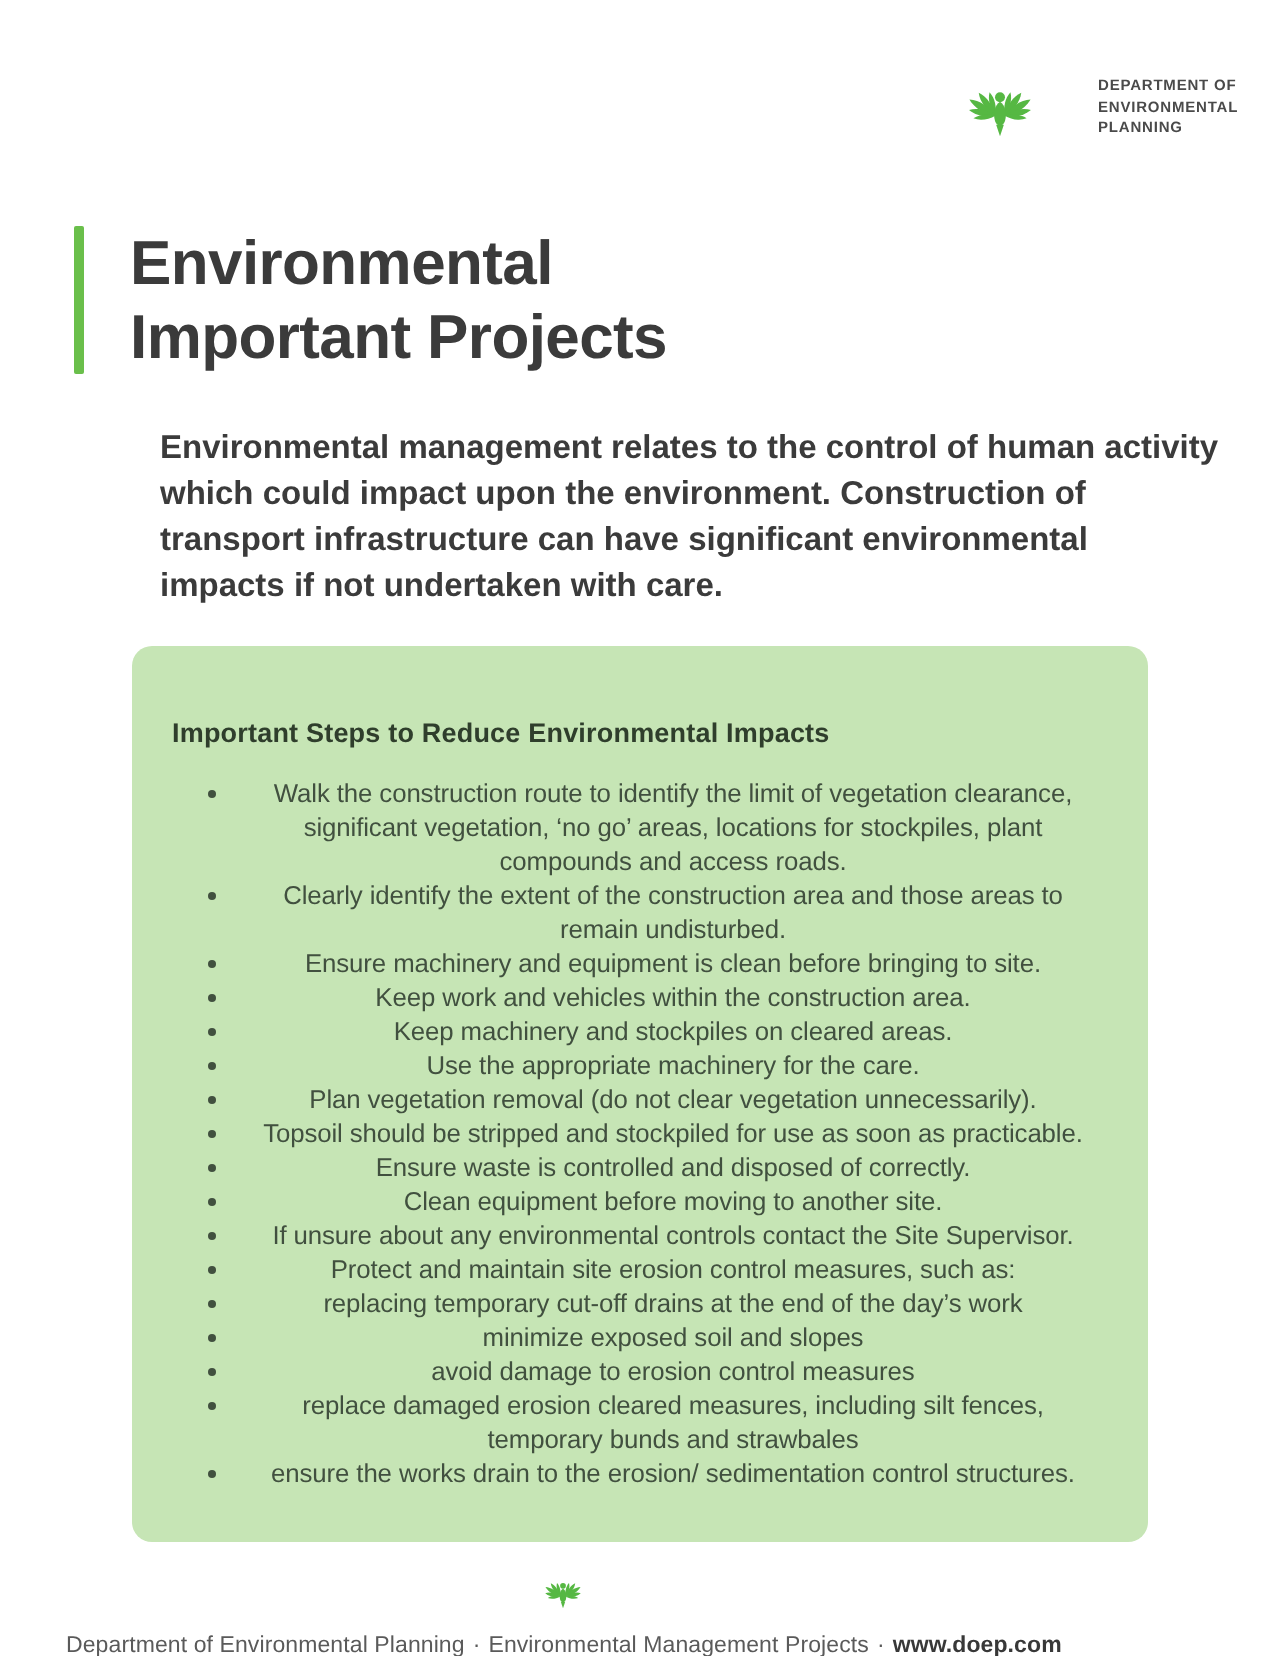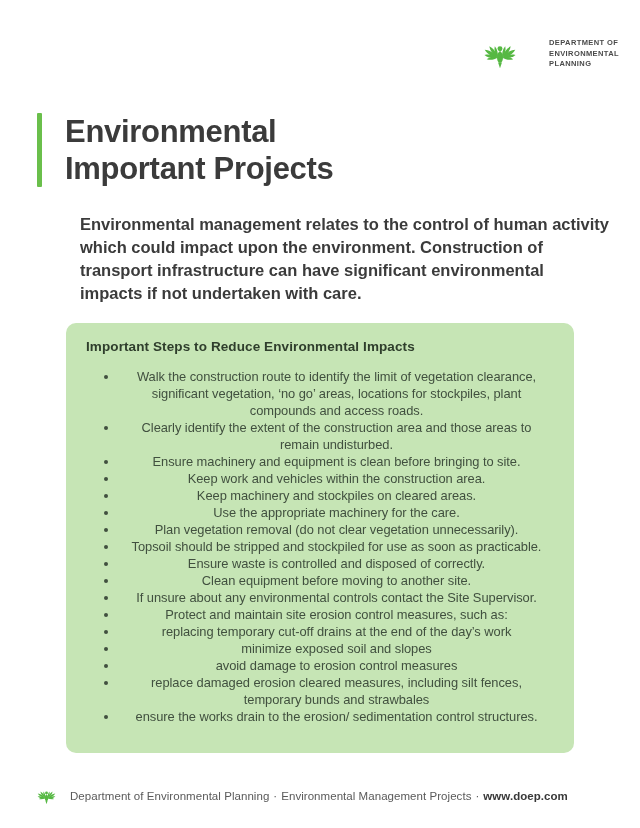--- a/index.html
+++ b/index.html
@@ -68,21 +68,21 @@
   }
   
   .info-box {
     position: absolute;
     top: 323px;
     left: 66px;
     width: 508px;
     min-height: 430px;
     background: var(--box-bg, #c6e5b5);
     border-radius: 10px;
-    padding: 16px 16px 26px 20px;
+    padding: 36px 16px 26px 20px;
   }
   .info-box h2 {
     font-size: 13.5px;
     font-weight: bold;
     color: var(--box-heading, #2f3e2c);
     letter-spacing: 0.1px;
   }
   .info-box ul {
     margin: 14px 0 0 0;
     padding-left: 33px;
@@ -96,20 +96,21 @@
   }
   .info-box ul li { padding-left: 2px; }
   
   .footer {
     position: absolute;
     top: 785px;
     left: 33px;
     display: flex;
     align-items: center;
     gap: 10px;
+    flex-direction: column;
   }
   .footer .bird { width: 27px; height: 22px; color: var(--brand-green, #56b843); }
   .footer .line {
     font-size: 11.5px;
     color: var(--footer-text, #5a5a5a);
     letter-spacing: 0.05px;
   }
   .footer .sep { margin: 0 4px; }
   .footer .site { font-weight: bold; color: var(--footer-site, #383838); cursor: pointer; }
   .svg-defs { position: absolute; width: 0; height: 0; overflow: hidden; }

